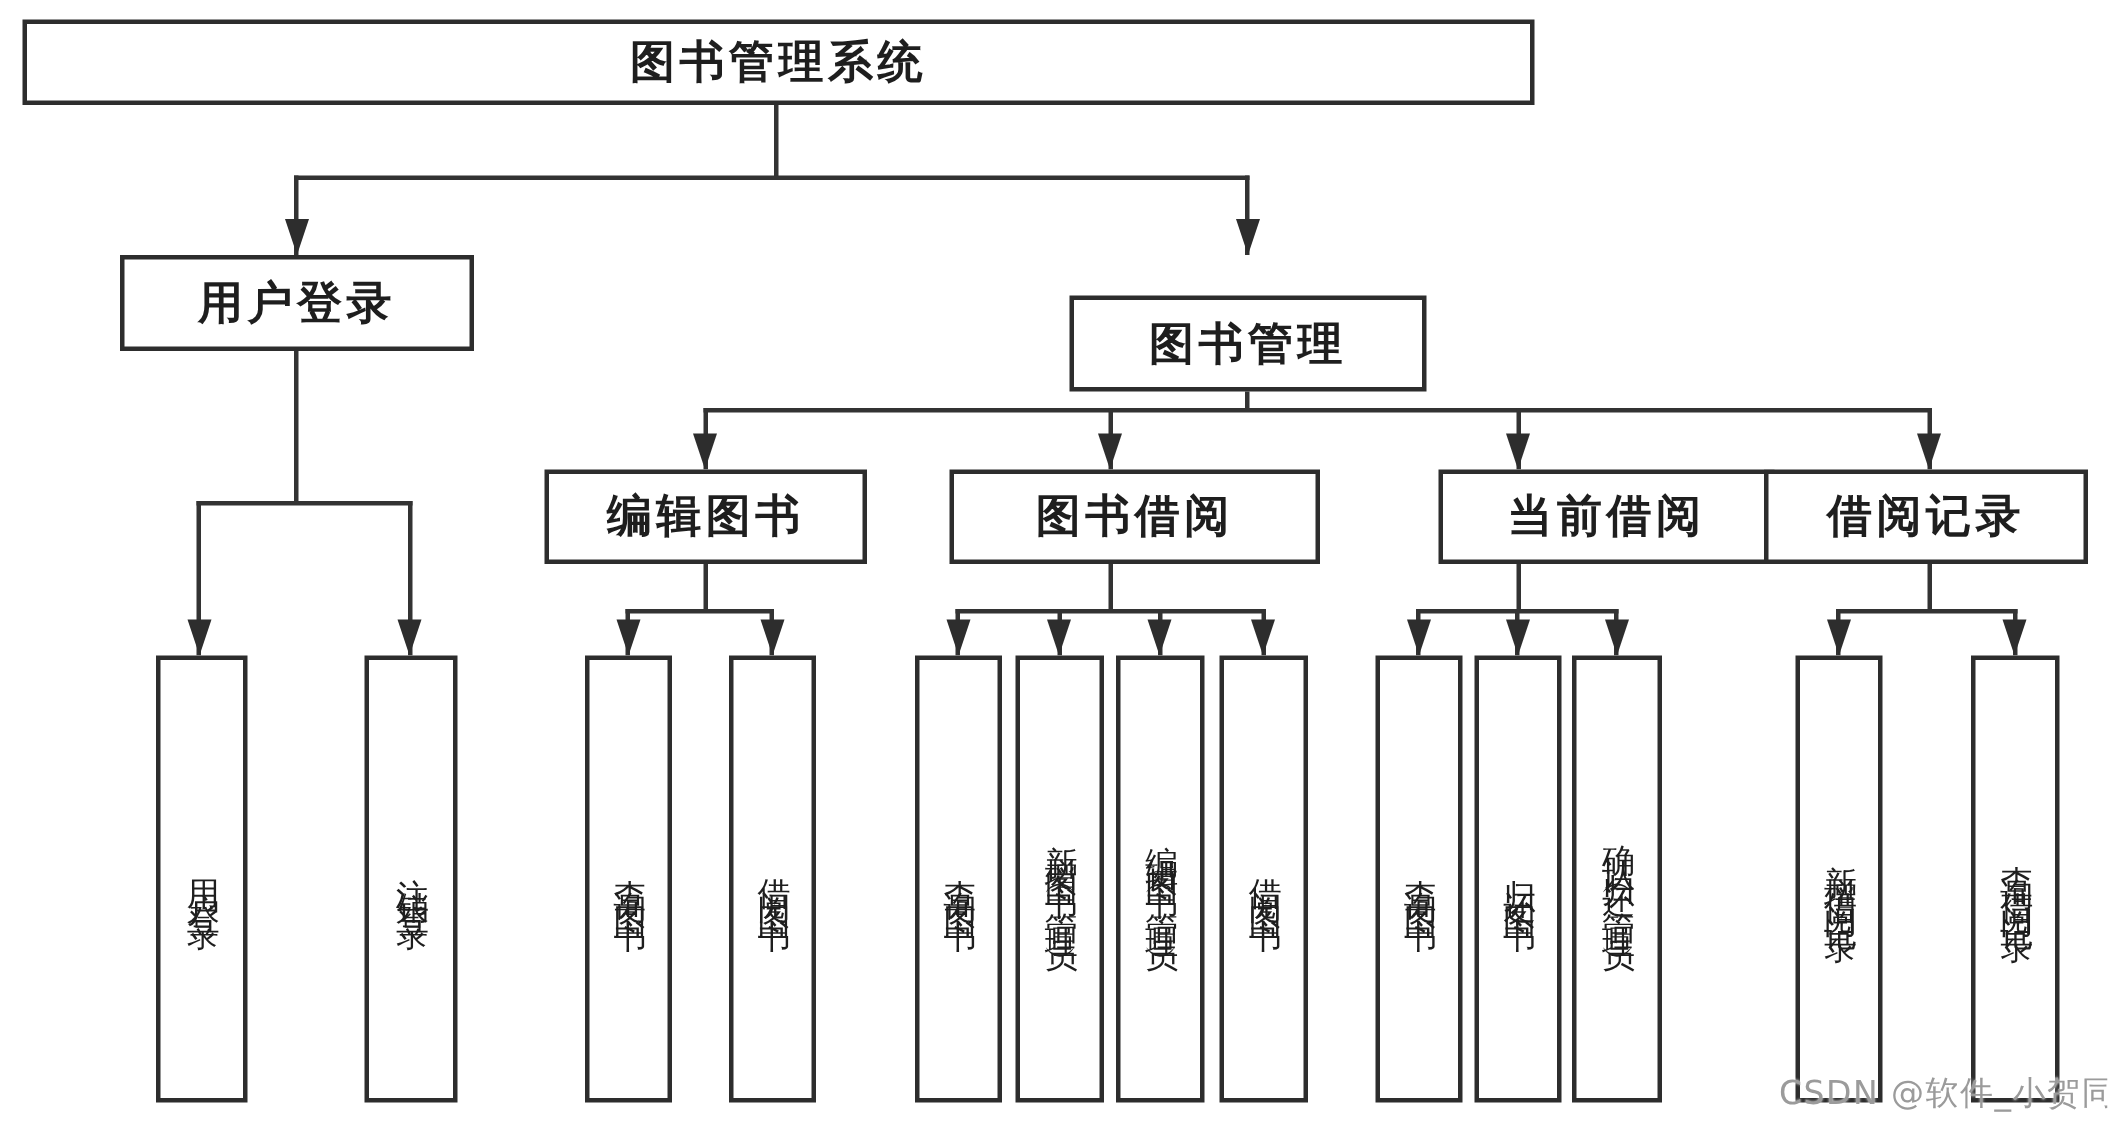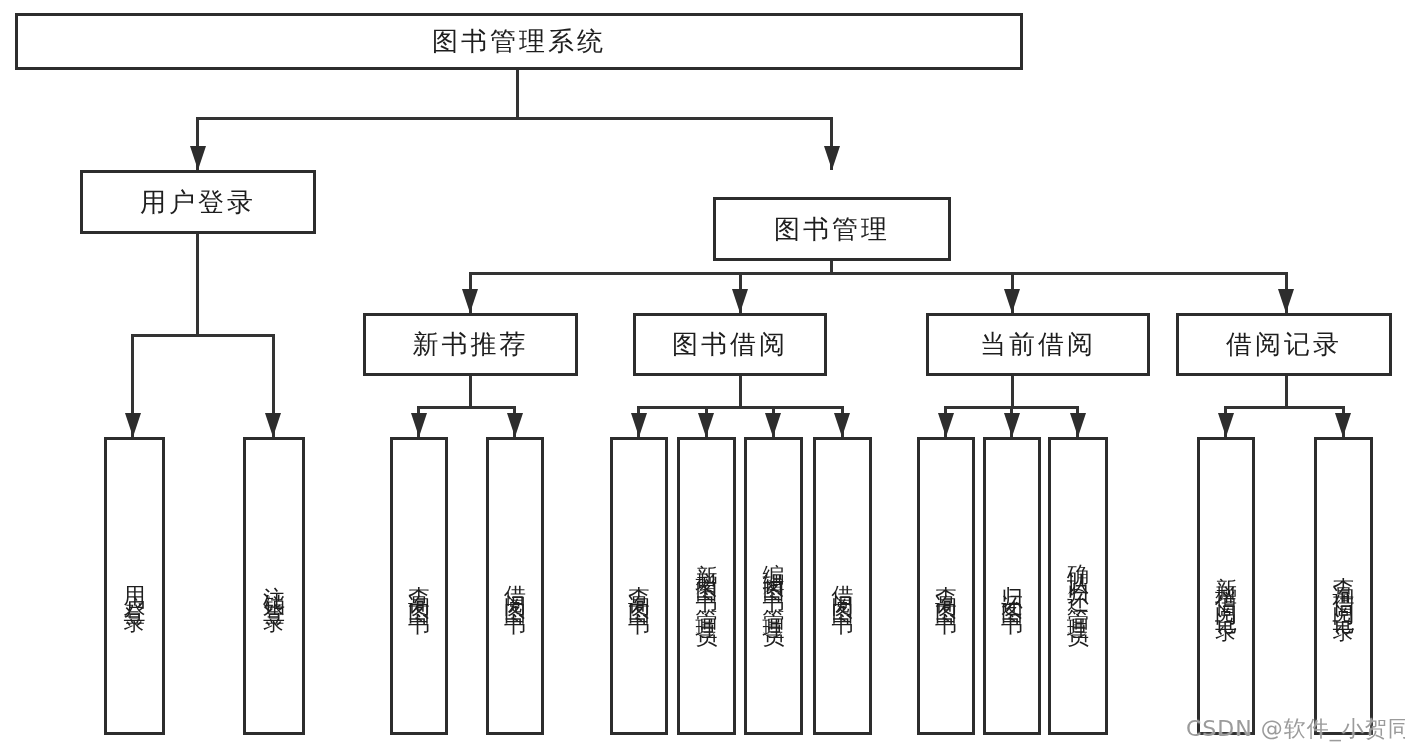--- a/index.html
+++ b/index.html
@@ -9,24 +9,25 @@
     background:#ffffff;
     overflow:hidden;
     font-family:"DejaVu Sans","Liberation Sans",sans-serif;
   }
   .box {
     position:absolute;
     background:#ffffff;
     border:3px solid #2d2d2d;
     box-sizing:border-box;
     display:flex; align-items:center; justify-content:center;
-    font-size:26px; letter-spacing:3px;
+    font-size:30px; letter-spacing:3px;
     color:#1e1e1e;
     z-index:2;
     white-space:nowrap;
+    font-weight:bold;
   }
   .vbox {
     position:absolute;
     background:#ffffff;
     border:3px solid #2d2d2d;
     box-sizing:border-box;
     display:flex; align-items:center; justify-content:center;
     writing-mode:vertical-rl; text-orientation:mixed;
     font-size:22px; letter-spacing:9px;
     color:#1e1e1e;
@@ -113,23 +114,23 @@
   <div class="vl" style="left:1224px;top:406px;height:31px;"></div>
   <div class="vl" style="left:1342px;top:406px;height:31px;"></div>
   <div class="ar" style="left:1218px;top:413px;"></div>
   <div class="ar" style="left:1335px;top:413px;"></div>
 
   <div class="box" style="left:15px;top:13px;width:1008px;height:57px;">图书管理系统</div>
 
   <div class="box" style="left:80px;top:170px;width:236px;height:64px;">用户登录</div>
   <div class="box" style="left:713px;top:170px;width:238px;height:64px;margin-top:27px;">图书管理</div>
 
-  <div class="box" style="left:363px;top:313px;width:215px;height:63px;">新书推荐</div>
-  <div class="box" style="left:633px;top:313px;width:194px;height:63px;">图书借阅</div>
-  <div class="box" style="left:926px;top:313px;width:224px;height:63px;">当前借阅</div>
+  <div class="box" style="left:363px;top:313px;width:215px;height:63px;">编辑图书</div>
+  <div class="box" style="left:633px;top:313px;width:247px;height:63px;">图书借阅</div>
+  <div class="box" style="left:959px;top:313px;width:224px;height:63px;">当前借阅</div>
   <div class="box" style="left:1176px;top:313px;width:216px;height:63px;">借阅记录</div>
 
   <div class="vbox" style="left:104px;top:437px;width:61px;height:298px;">用户登录</div>
   <div class="vbox" style="left:243px;top:437px;width:62px;height:298px;">注销登录</div>
 
   <div class="vbox" style="left:390px;top:437px;width:58px;height:298px;">查询图书</div>
   <div class="vbox" style="left:486px;top:437px;width:58px;height:298px;">借阅图书</div>
 
   <div class="vbox" style="left:610px;top:437px;width:58px;height:298px;">查询图书</div>
   <div class="vbox" style="left:677px;top:437px;width:59px;height:298px;">新增图书（管理员）</div>

